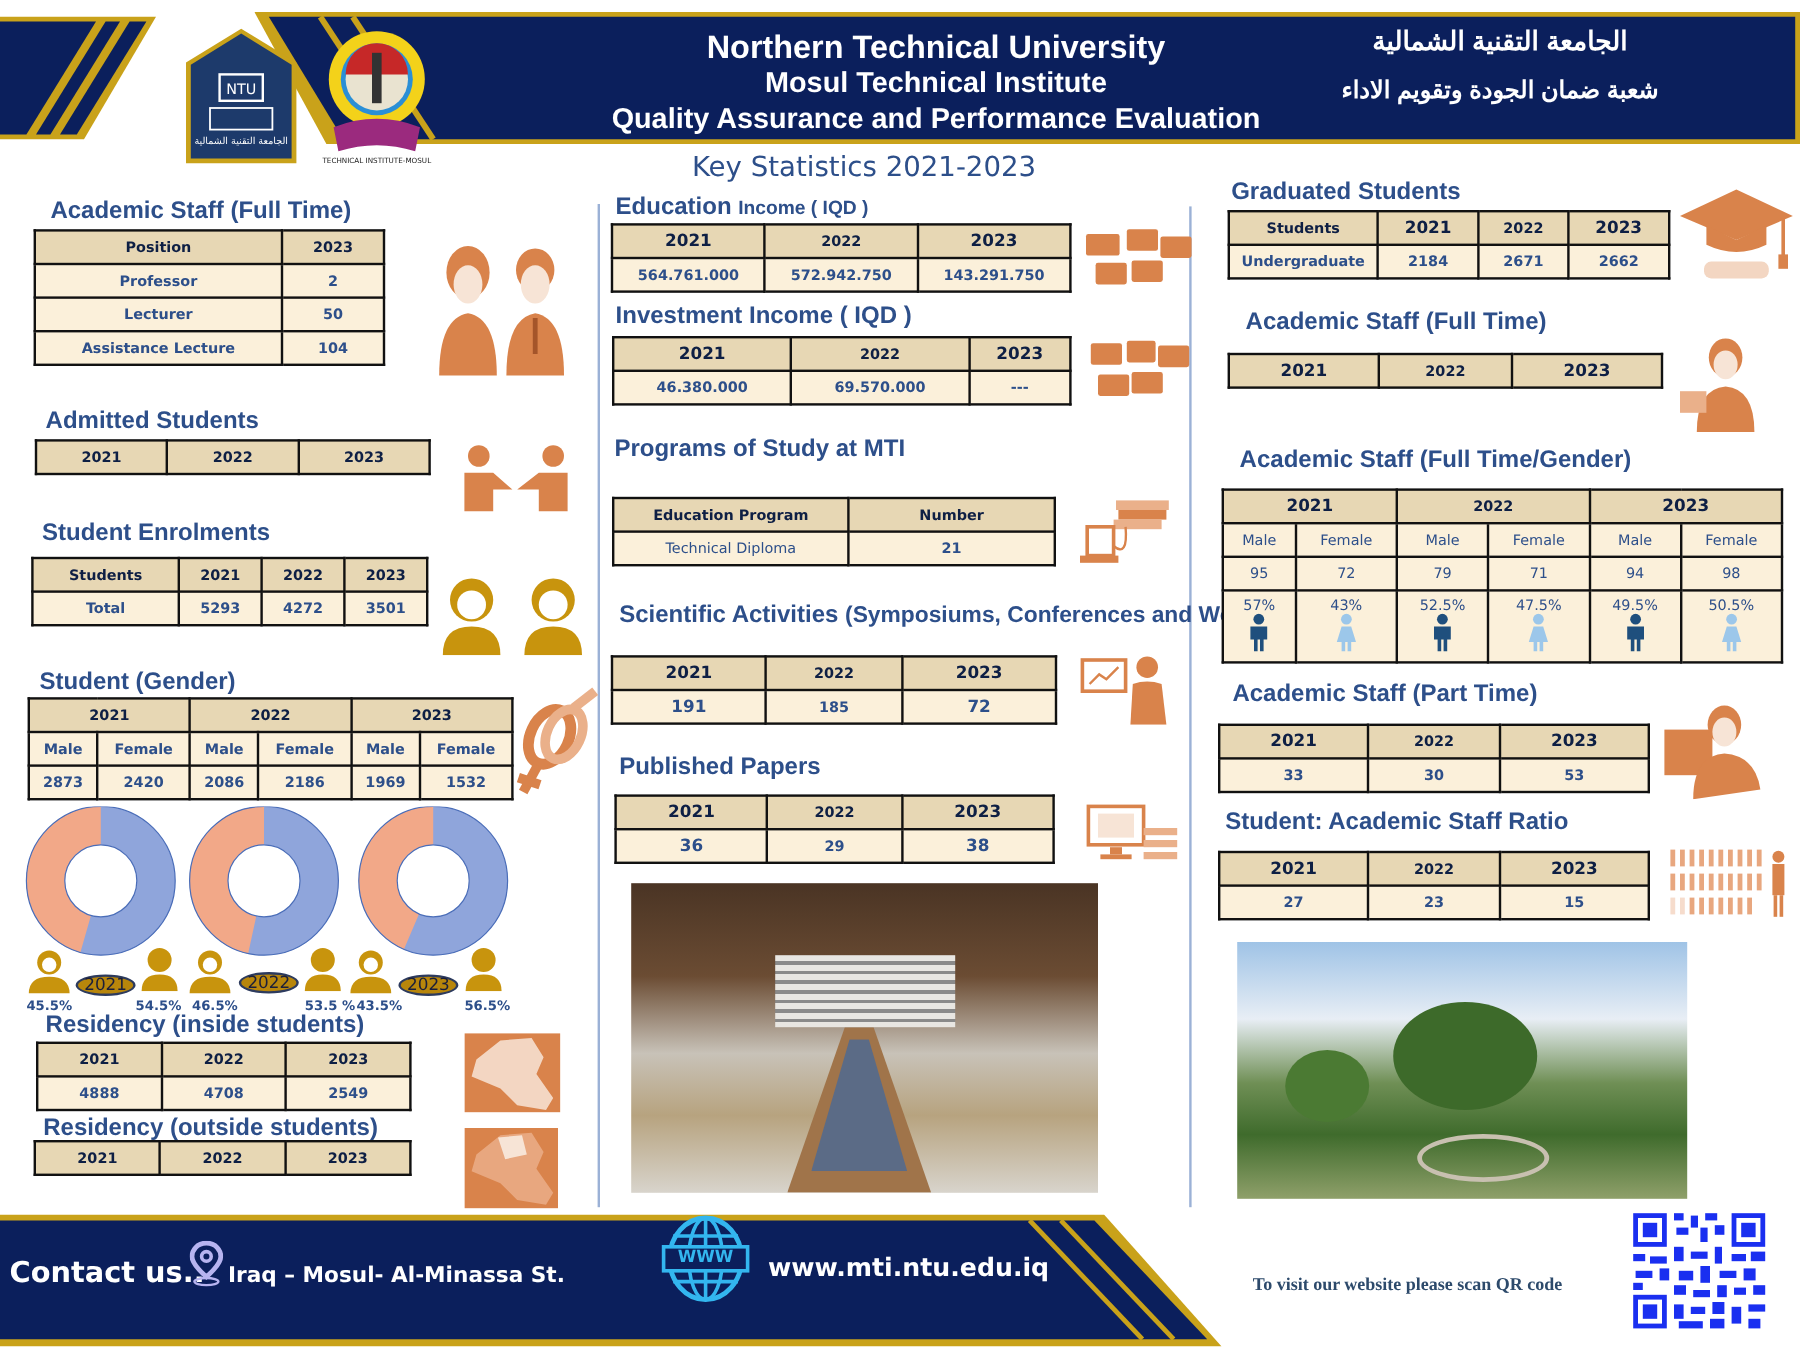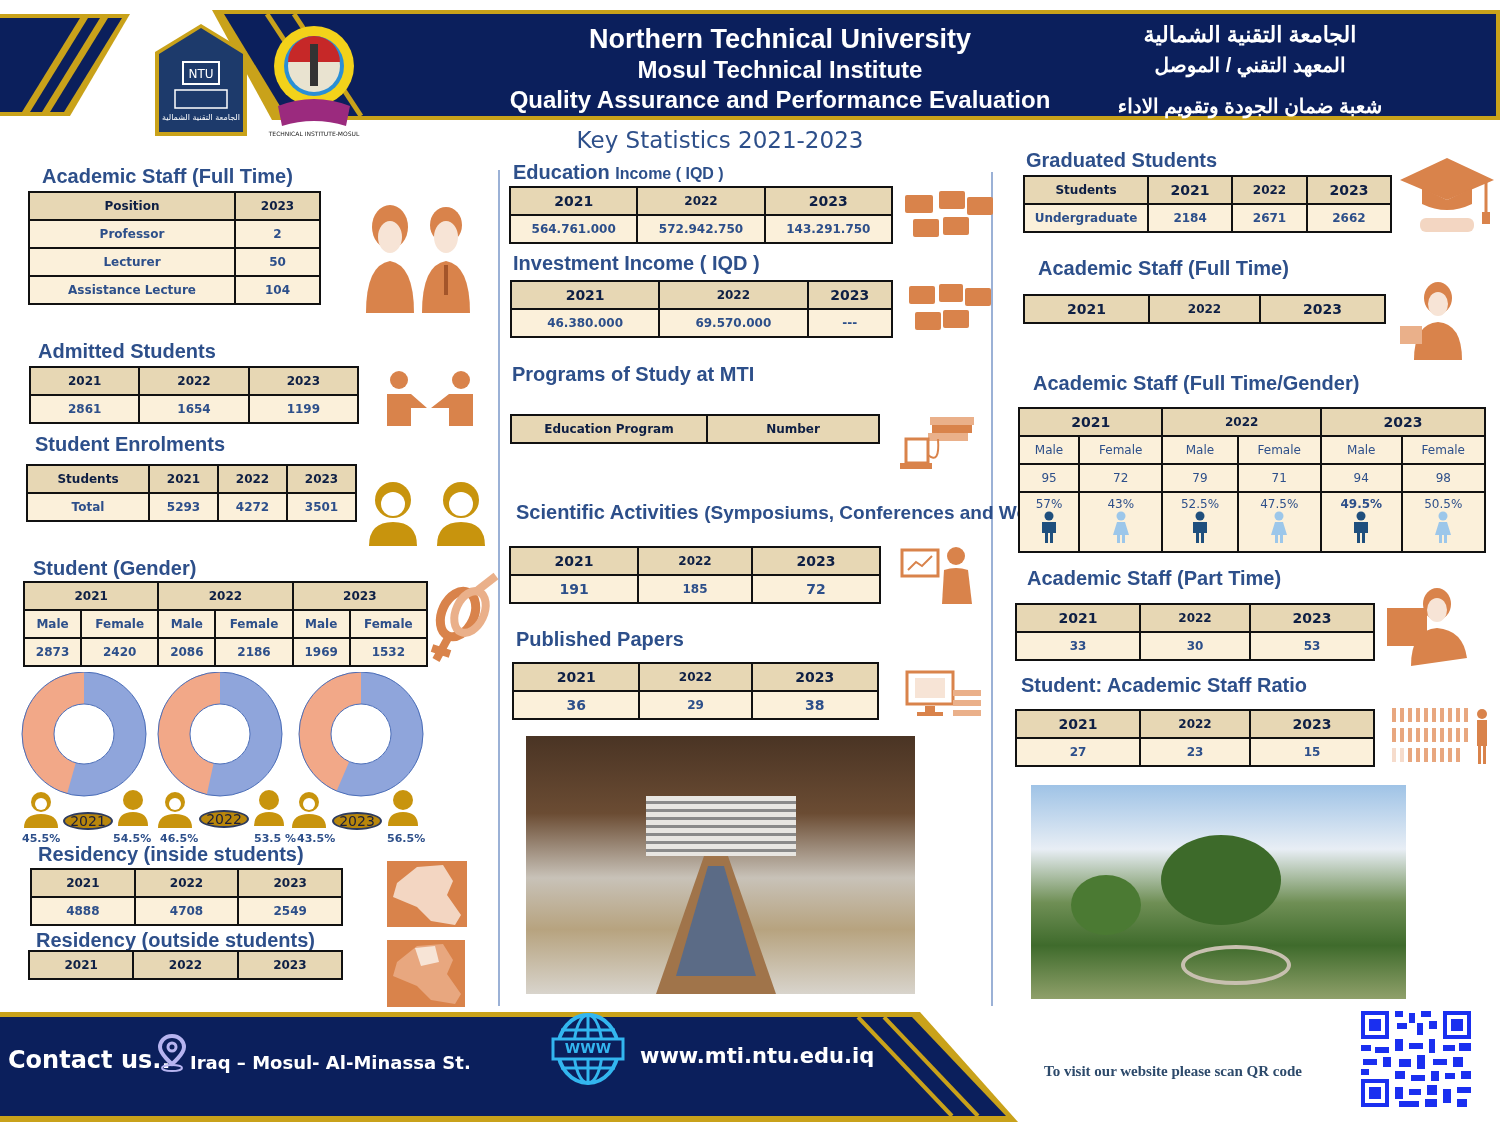--- a/index.html
+++ b/index.html
@@ -70,21 +70,20 @@
   <line x1="82" y1="4" x2="149" y2="106" stroke="#c9a21a" stroke-width="5"></line>
 </svg>
 
 <div class="abs hdr-title-en">
   <div class="l1">Northern Technical University</div>
   <div class="l2">Mosul Technical Institute</div>
   <div class="l3">Quality Assurance and Performance Evaluation</div>
 </div>
 <div class="abs hdr-title-ar">
   <div class="l1">الجامعة التقنية الشمالية</div>
-  <div class="l2">المعهد التقني / الموصل</div>
   <div class="l3">شعبة ضمان الجودة وتقويم الاداء</div>
 </div>
 
 <svg class="abs logo-ntu" viewBox="0 0 96 116">
   <polygon points="48,2 94,30 94,114 2,114 2,30" fill="#c9a21a"></polygon>
   <polygon points="48,6 90,32 90,110 6,110 6,32" fill="#1d3a6b"></polygon>
   <rect x="30" y="40" width="36" height="22" fill="none" stroke="#fff" stroke-width="2"></rect>
   <text x="48" y="56" font-size="12" fill="#fff" text-anchor="middle" font-family="DejaVu Sans, sans-serif">NTU</text>
   <rect x="22" y="68" width="52" height="18" fill="none" stroke="#fff" stroke-width="1.5"></rect>
   <text x="48" y="98" font-size="8" fill="#fff" text-anchor="middle" font-family="DejaVu Sans, sans-serif">الجامعة التقنية الشمالية</text>
@@ -135,25 +134,20 @@
   <rect x="86" y="60" width="4" height="30" fill="#a4552a"></rect>
 </svg>
 
 <div class="sec-title" style="left:38px; top:340px;">Admitted Students</div>
 <table class="stat" style="left:29px; top:366px; width:330px;">
   <tbody>
       <tr>
         <th>2021</th>
         <th>2022</th>
         <th>2023</th>
-      </tr>
-  <tr>
-        <td>2861</td>
-        <td>1654</td>
-        <td>1199</td>
       </tr>
 </tbody>
   </table>
 <svg class="icon-box" style="left:385px; top:370px;" width="90" height="60" viewBox="0 0 90 60">
   <circle cx="14" cy="10" r="9" fill="#d9834b"></circle>
   <circle cx="76" cy="10" r="9" fill="#d9834b"></circle>
   <path d="M2 24 L26 24 L42 38 L26 38 L26 56 L2 56 Z" fill="#d9834b"></path>
   <path d="M88 24 L64 24 L46 38 L64 38 L64 56 L88 56 Z" fill="#d9834b"></path>
 </svg>
 
@@ -361,20 +355,24 @@
       <rect x="36" y="30" width="26" height="18" rx="2"></rect>
     </g>
 </svg>
 
 <div class="sec-title" style="left:512px; top:363px;">Programs of Study at MTI</div>
 <table class="stat" style="left:510px; top:414px; width:370px;">
   <tbody>
       <tr>
         <th style="width:196px">Education Program</th>
         <th>Number</th>
+      </tr>
+  <tr>
+        <td style="font-weight:normal">Technical Diploma</td>
+        <td>21</td>
       </tr>
 </tbody>
   </table>
 <svg class="icon-box" style="left:900px; top:415px;" width="80" height="58" viewBox="0 0 80 58">
   <rect x="30" y="2" width="44" height="8" fill="#eab08a"></rect>
     <rect x="32" y="10" width="40" height="8" fill="#d9834b"></rect>
     <rect x="28" y="18" width="40" height="8" fill="#eab08a"></rect>
   <rect x="6" y="24" width="22" height="24" fill="none" stroke="#d9834b" stroke-width="3"></rect>
   <rect x="0" y="48" width="32" height="6" fill="#d9834b"></rect>
   <path d="M28 40 Q40 50 38 24" fill="none" stroke="#d9834b" stroke-width="2"></path>
@@ -509,21 +507,21 @@
             <path d="M6 11 H14 L18 24 H14 V32 H11 V24 H9 V32 H6 V24 H2 Z" fill="#9cc7ea"></path>
           </svg></td>
     <td style="vertical-align:top; padding-top:4px; font-weight:normal"><div>52.5%</div><svg width="20" height="32" viewBox="0 0 20 32">
             <circle cx="10" cy="5" r="4.5" fill="#1f4f7d"></circle>
             <path d="M3 11 H17 V22 H14 V32 H11 V22 H9 V32 H6 V22 H3 Z" fill="#1f4f7d"></path>
           </svg></td>
     <td style="vertical-align:top; padding-top:4px; font-weight:normal"><div>47.5%</div><svg width="20" height="32" viewBox="0 0 20 32">
             <circle cx="10" cy="5" r="4.5" fill="#9cc7ea"></circle>
             <path d="M6 11 H14 L18 24 H14 V32 H11 V24 H9 V32 H6 V24 H2 Z" fill="#9cc7ea"></path>
           </svg></td>
-    <td style="vertical-align:top; padding-top:4px; font-weight:bold"><div>49.5%</div><svg width="20" height="32" viewBox="0 0 20 32">
+    <td style="vertical-align:top; padding-top:4px; font-weight:normal"><div>49.5%</div><svg width="20" height="32" viewBox="0 0 20 32">
             <circle cx="10" cy="5" r="4.5" fill="#1f4f7d"></circle>
             <path d="M3 11 H17 V22 H14 V32 H11 V22 H9 V32 H6 V22 H3 Z" fill="#1f4f7d"></path>
           </svg></td>
     <td style="vertical-align:top; padding-top:4px; font-weight:normal"><div>50.5%</div><svg width="20" height="32" viewBox="0 0 20 32">
             <circle cx="10" cy="5" r="4.5" fill="#9cc7ea"></circle>
             <path d="M6 11 H14 L18 24 H14 V32 H11 V24 H9 V32 H6 V24 H2 Z" fill="#9cc7ea"></path>
           </svg></td>
   </tr>
 </tbody>
   </table>

